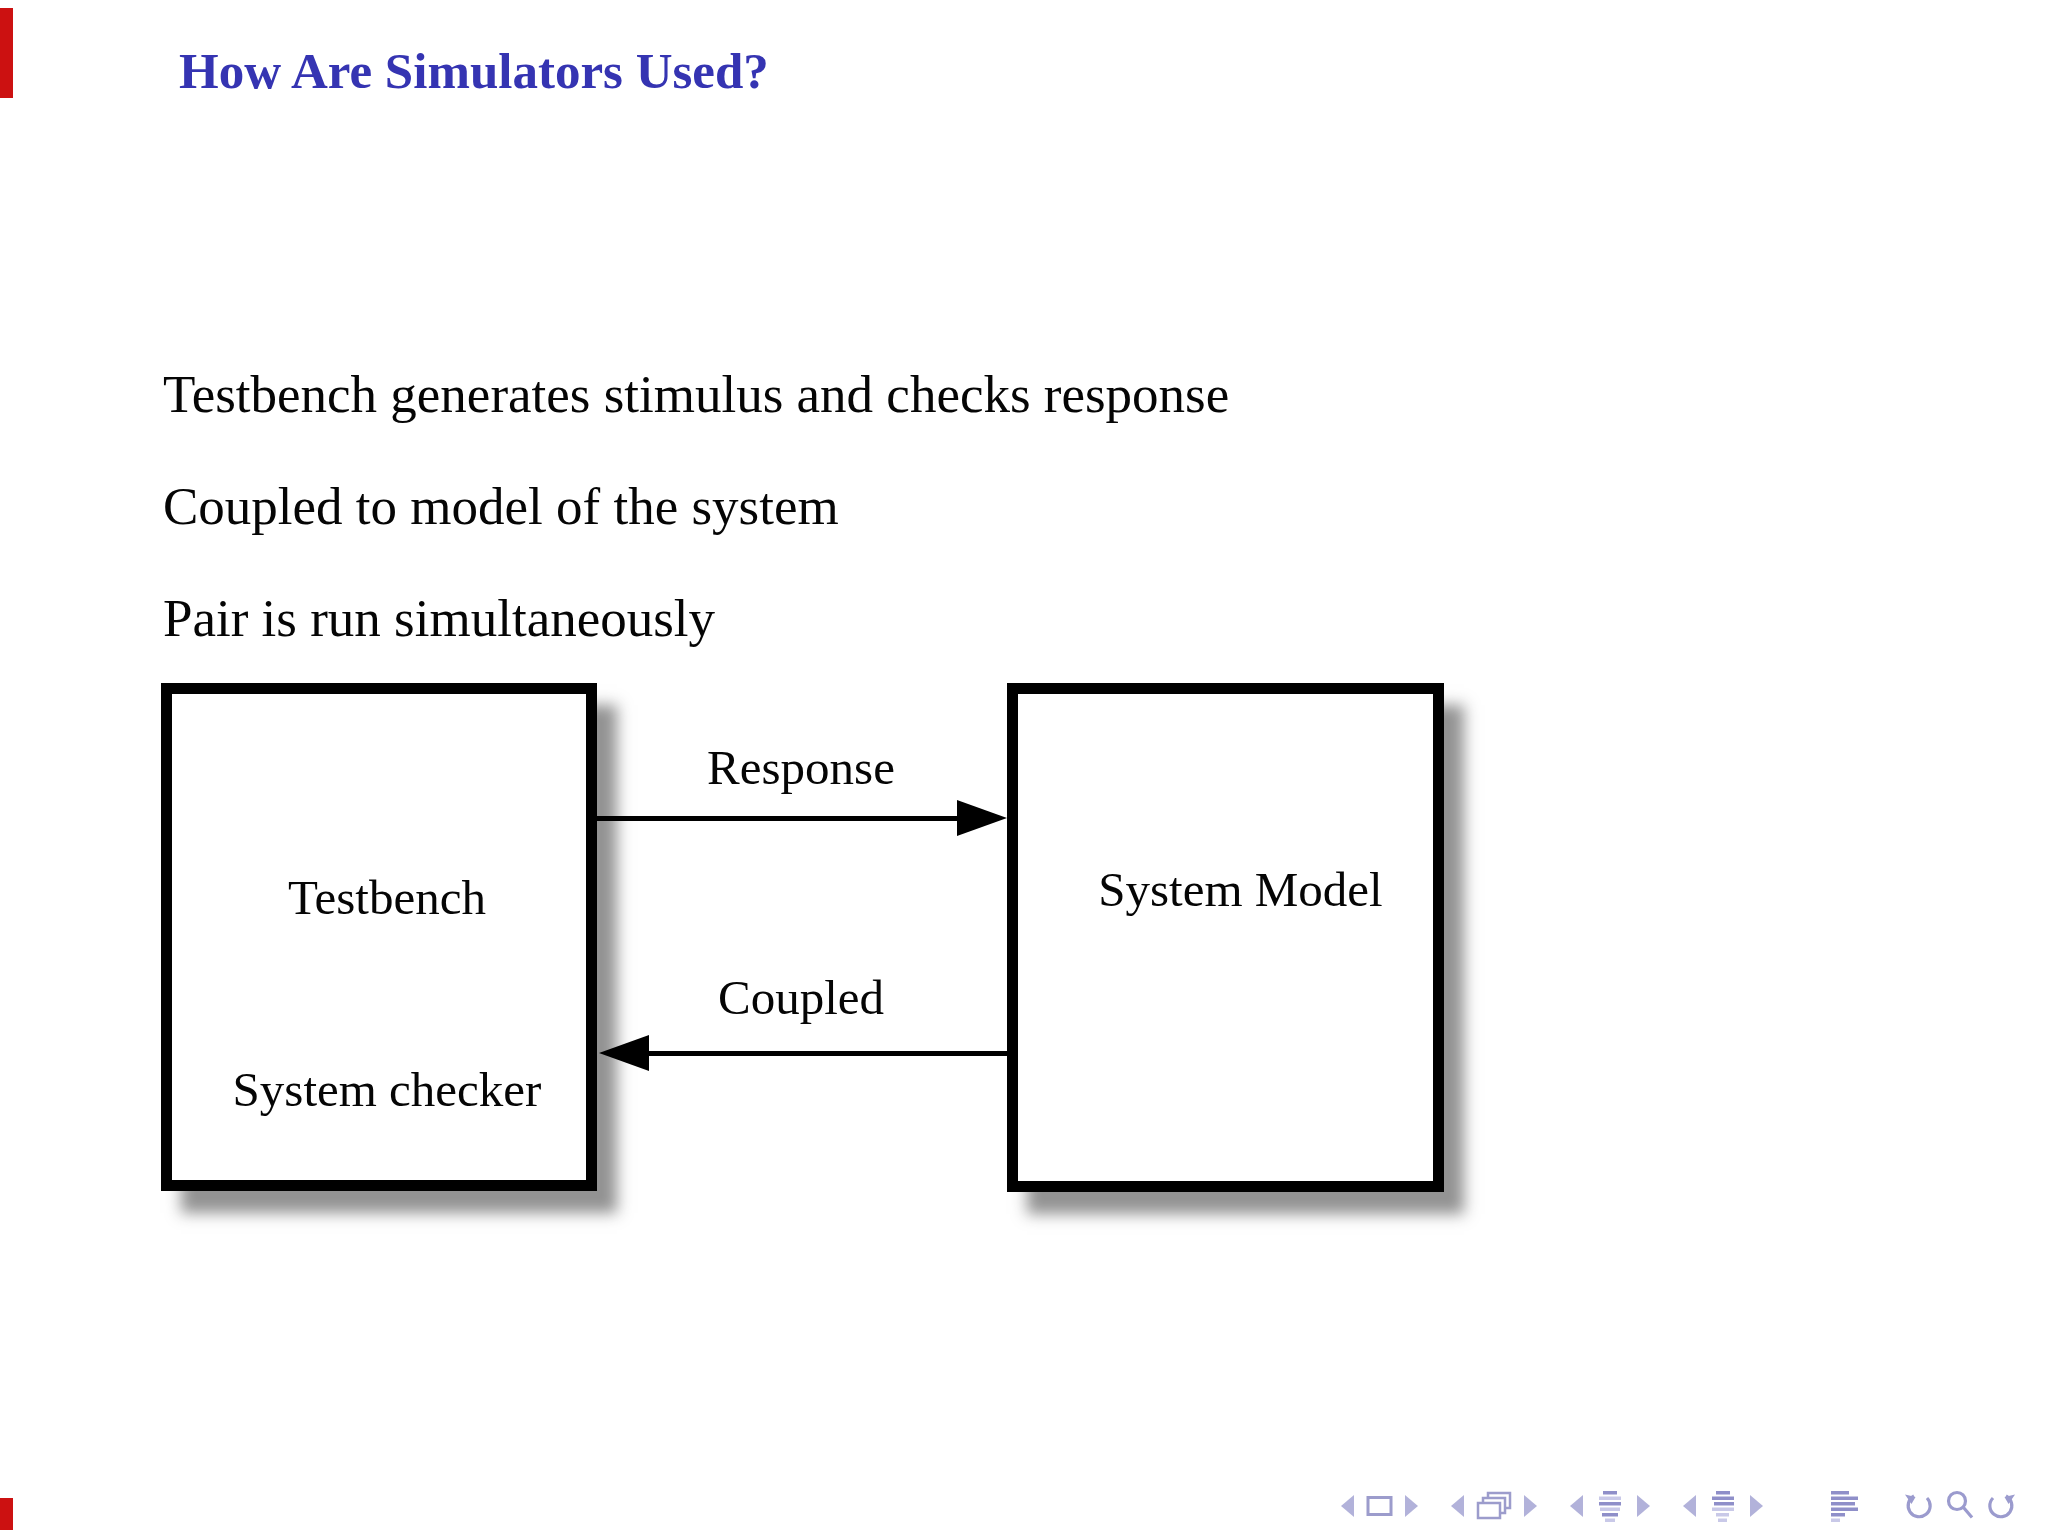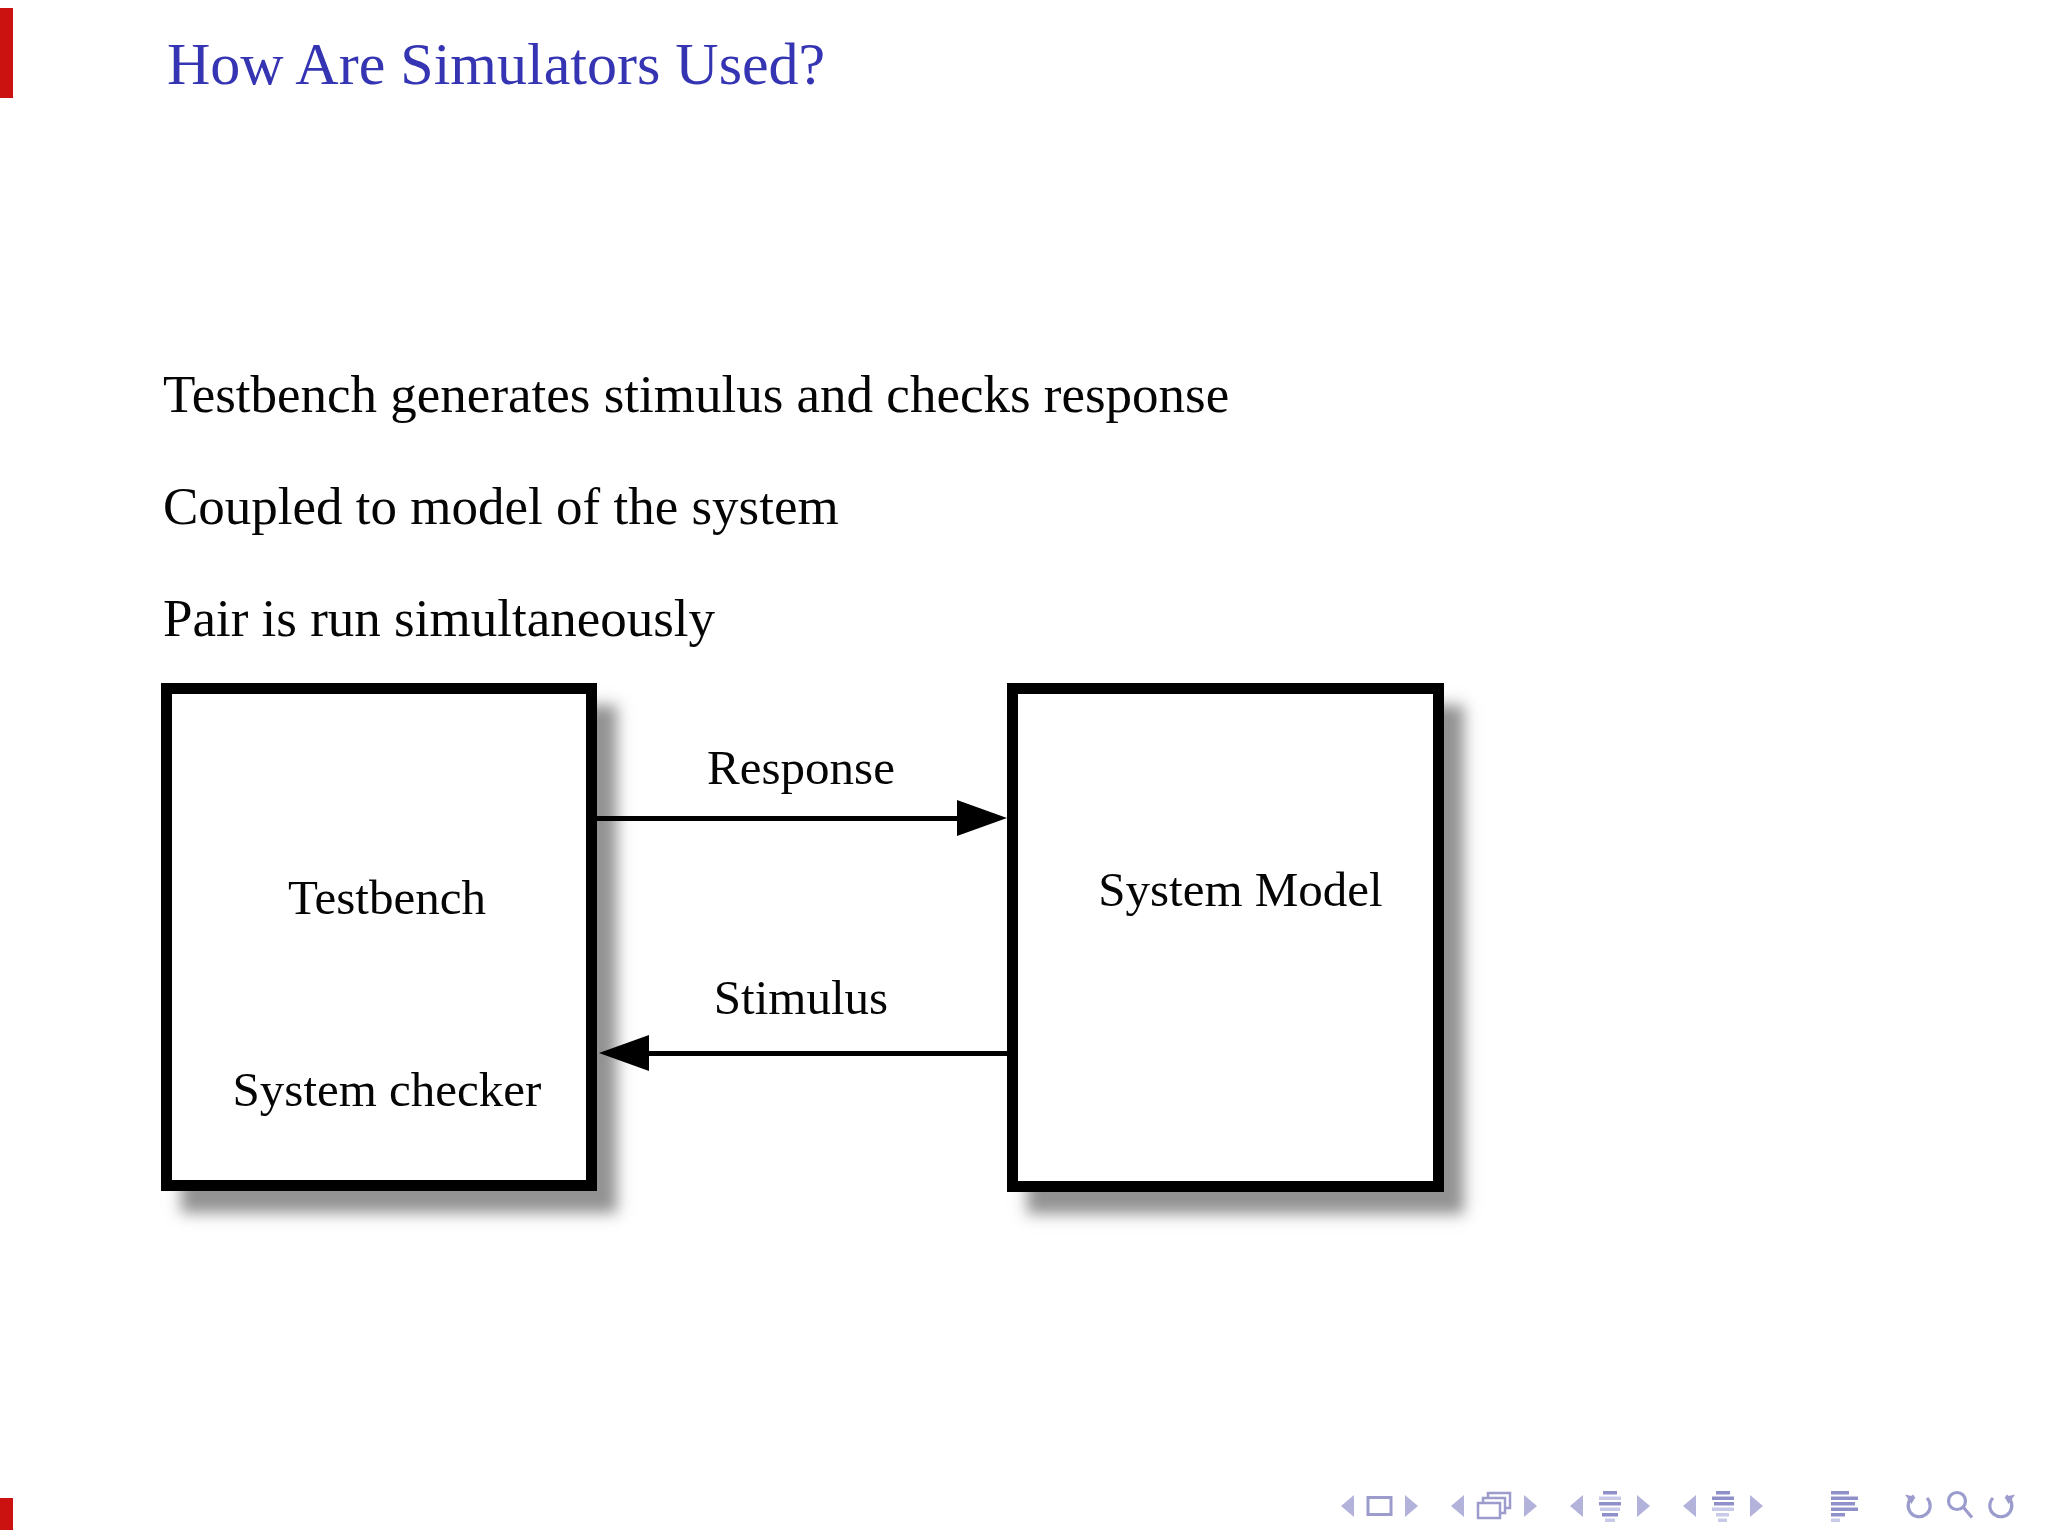--- a/index.html
+++ b/index.html
@@ -26,23 +26,23 @@
     background: #cc1111;
   }
   .edge-mark.top { top: 8px; height: 90px; }
   .edge-mark.bottom { top: 1498px; height: 32px; }
 
   
   .title {
     position: absolute;
     left: 163px;
     top: 26px;
-    margin: 4px;
-    font-size: 60px;
-    font-weight: 400;
+    margin: 16px;
+    font-size: 51px;
+    font-weight: 700;
     color: #3534b2;
     letter-spacing: 0px;
     line-height: 1.15;
   }
 
   
   .body-line {
     position: absolute;
     left: 163px;
     margin: 0;
@@ -155,21 +155,21 @@
     <div class="dbox right">
       <div class="box-label line1">System Model</div>
     </div>
 
     <div class="arrow-line stimulus"></div>
     <div class="arrow-head right"></div>
     <div class="arrow-label stimulus">Response</div>
 
     <div class="arrow-line response"></div>
     <div class="arrow-head left"></div>
-    <div class="arrow-label response">Stimulus</div>
+    <div class="arrow-label response">Coupled</div>
   </div>
 
   <div class="navbar">
 
     <div class="nav-group">
       <svg class="nav-ic" width="17" height="26" viewBox="0 0 17 26">
           <polygon points="16,2 3,13 16,24" fill="#b2b2da"></polygon>
         </svg>
       <svg class="nav-ic" width="27" height="22" viewBox="0 0 27 22">
           <rect x="2" y="2.5" width="23" height="17" fill="#ffffff" stroke="#9c9ccc" stroke-width="3"></rect>

